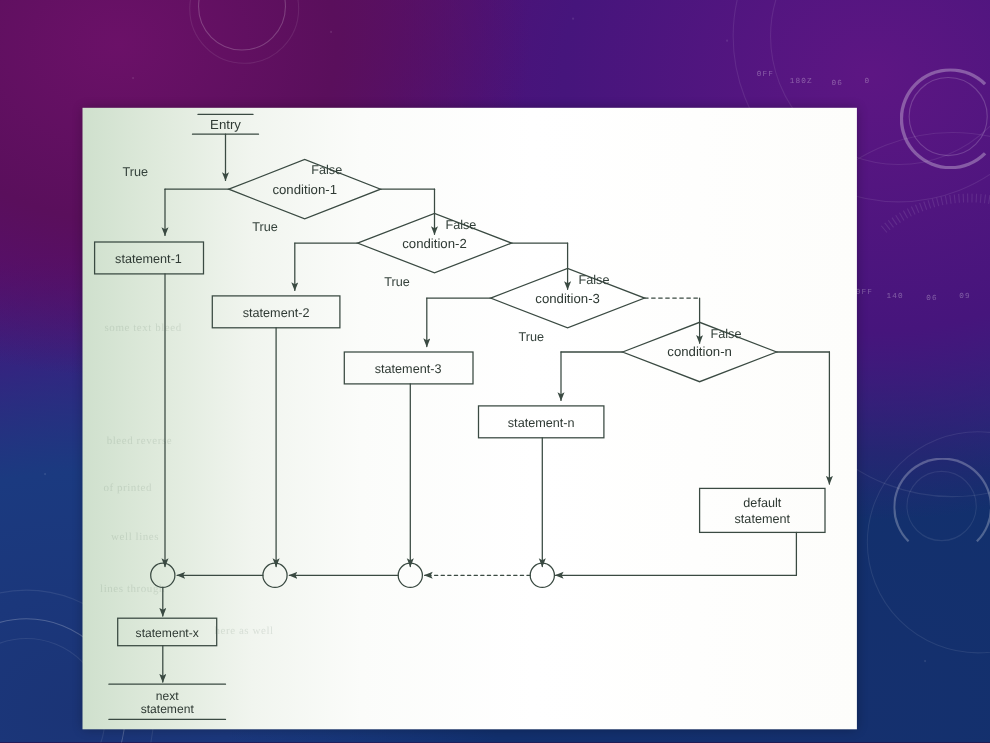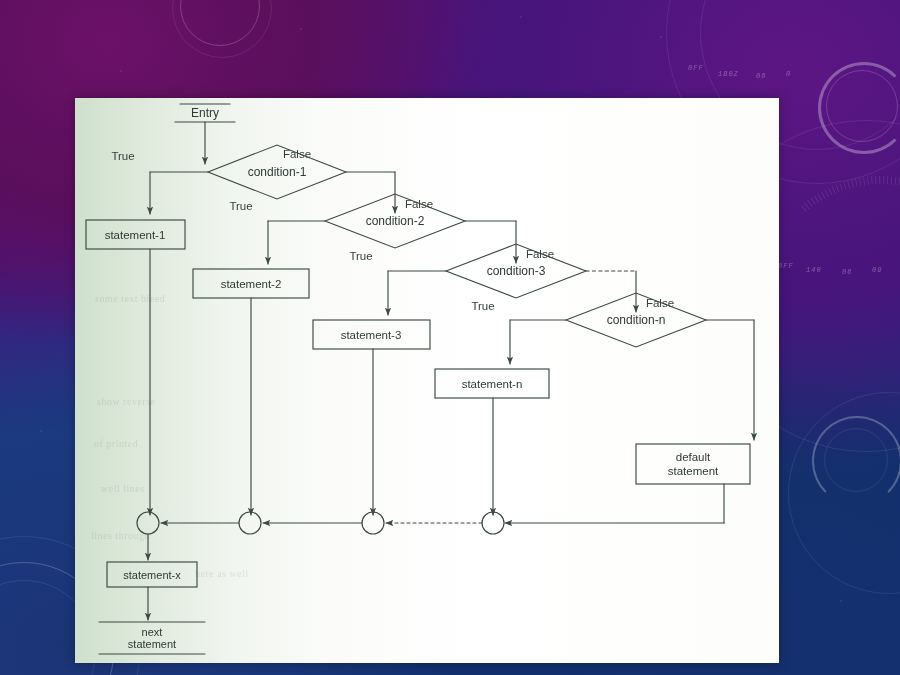--- a/index.html
+++ b/index.html
@@ -21,21 +21,21 @@
   }
   .bg-speck{position:absolute;border-radius:50%;background:rgba(255,255,255,.10);}
 
   
   .ring{position:absolute;border-radius:50%;border:1px solid rgba(255,255,255,.13);}
   .ring.thin{border-color:rgba(255,255,255,.085);}
   .ring.bright{border-color:rgba(255,255,255,.30);}
   .ticks{position:absolute;border-radius:50%;}
   .tickline{position:absolute;background:rgba(255,255,255,.22);width:1px;height:9px;transform-origin:50% 0;}
   .tinytxt{position:absolute;color:rgba(255,255,255,.30);font-size:7px;letter-spacing:1px;
-           font-family:"Liberation Mono", monospace;font-style:italic;}
+           font-family:"Liberation Mono", monospace;}
 
   
   #photo{position:absolute;left:75px;top:98px;width:704px;height:565px;
     background:
       linear-gradient(90deg, #cfe0cd 0%, #dfeadc 10%, #f1f5ef 22%, #fbfcfa 36%, #ffffff 58%, #fdfdfb 100%);
     box-shadow:0 0 10px rgba(0,0,0,.30);
     overflow:hidden;}
   
   .bleed{position:absolute;color:rgba(90,110,95,.16);font-size:10px;
          font-family:Liberation Serif, serif;letter-spacing:.5px;white-space:nowrap;margin-top:40px;}
@@ -113,21 +113,21 @@
   <div class="bg-speck" style="left:300px;top:28px;width:2px;height:2px;"></div>
   <div class="bg-speck" style="left:120px;top:70px;width:2px;height:2px;"></div>
   <div class="bg-speck" style="left:660px;top:36px;width:2px;height:2px;"></div>
   <div class="bg-speck" style="left:520px;top:16px;width:2px;height:2px;"></div>
   <div class="bg-speck" style="left:840px;top:600px;width:2px;height:2px;"></div>
   <div class="bg-speck" style="left:40px;top:430px;width:2px;height:2px;"></div>
 
   <div id="photo">
 
     <div class="bleed" style="left:20px;top:155px;">some text bleed</div>
-    <div class="bleed" style="left:22px;top:258px;">show reverse</div>
+    <div class="bleed" style="left:22px;top:258px;">bleed reverse</div>
     <div class="bleed" style="left:19px;top:300px;">of printed</div>
     <div class="bleed" style="left:26px;top:345px;">well lines</div>
     <div class="bleed" style="left:16px;top:392px;">lines through</div>
     <div class="bleed" style="left:120px;top:430px;">here as well</div>
 
     <svg id="svgwrap" viewBox="0 0 704 565">
       <defs>
         <marker id="arw" markerWidth="9" markerHeight="9" refX="7.4" refY="3.2" orient="auto" markerUnits="userSpaceOnUse">
           <path d="M0,0 L8,3.2 L0,6.4 L1.8,3.2 z" fill="#3a4a42"></path>
         </marker>

